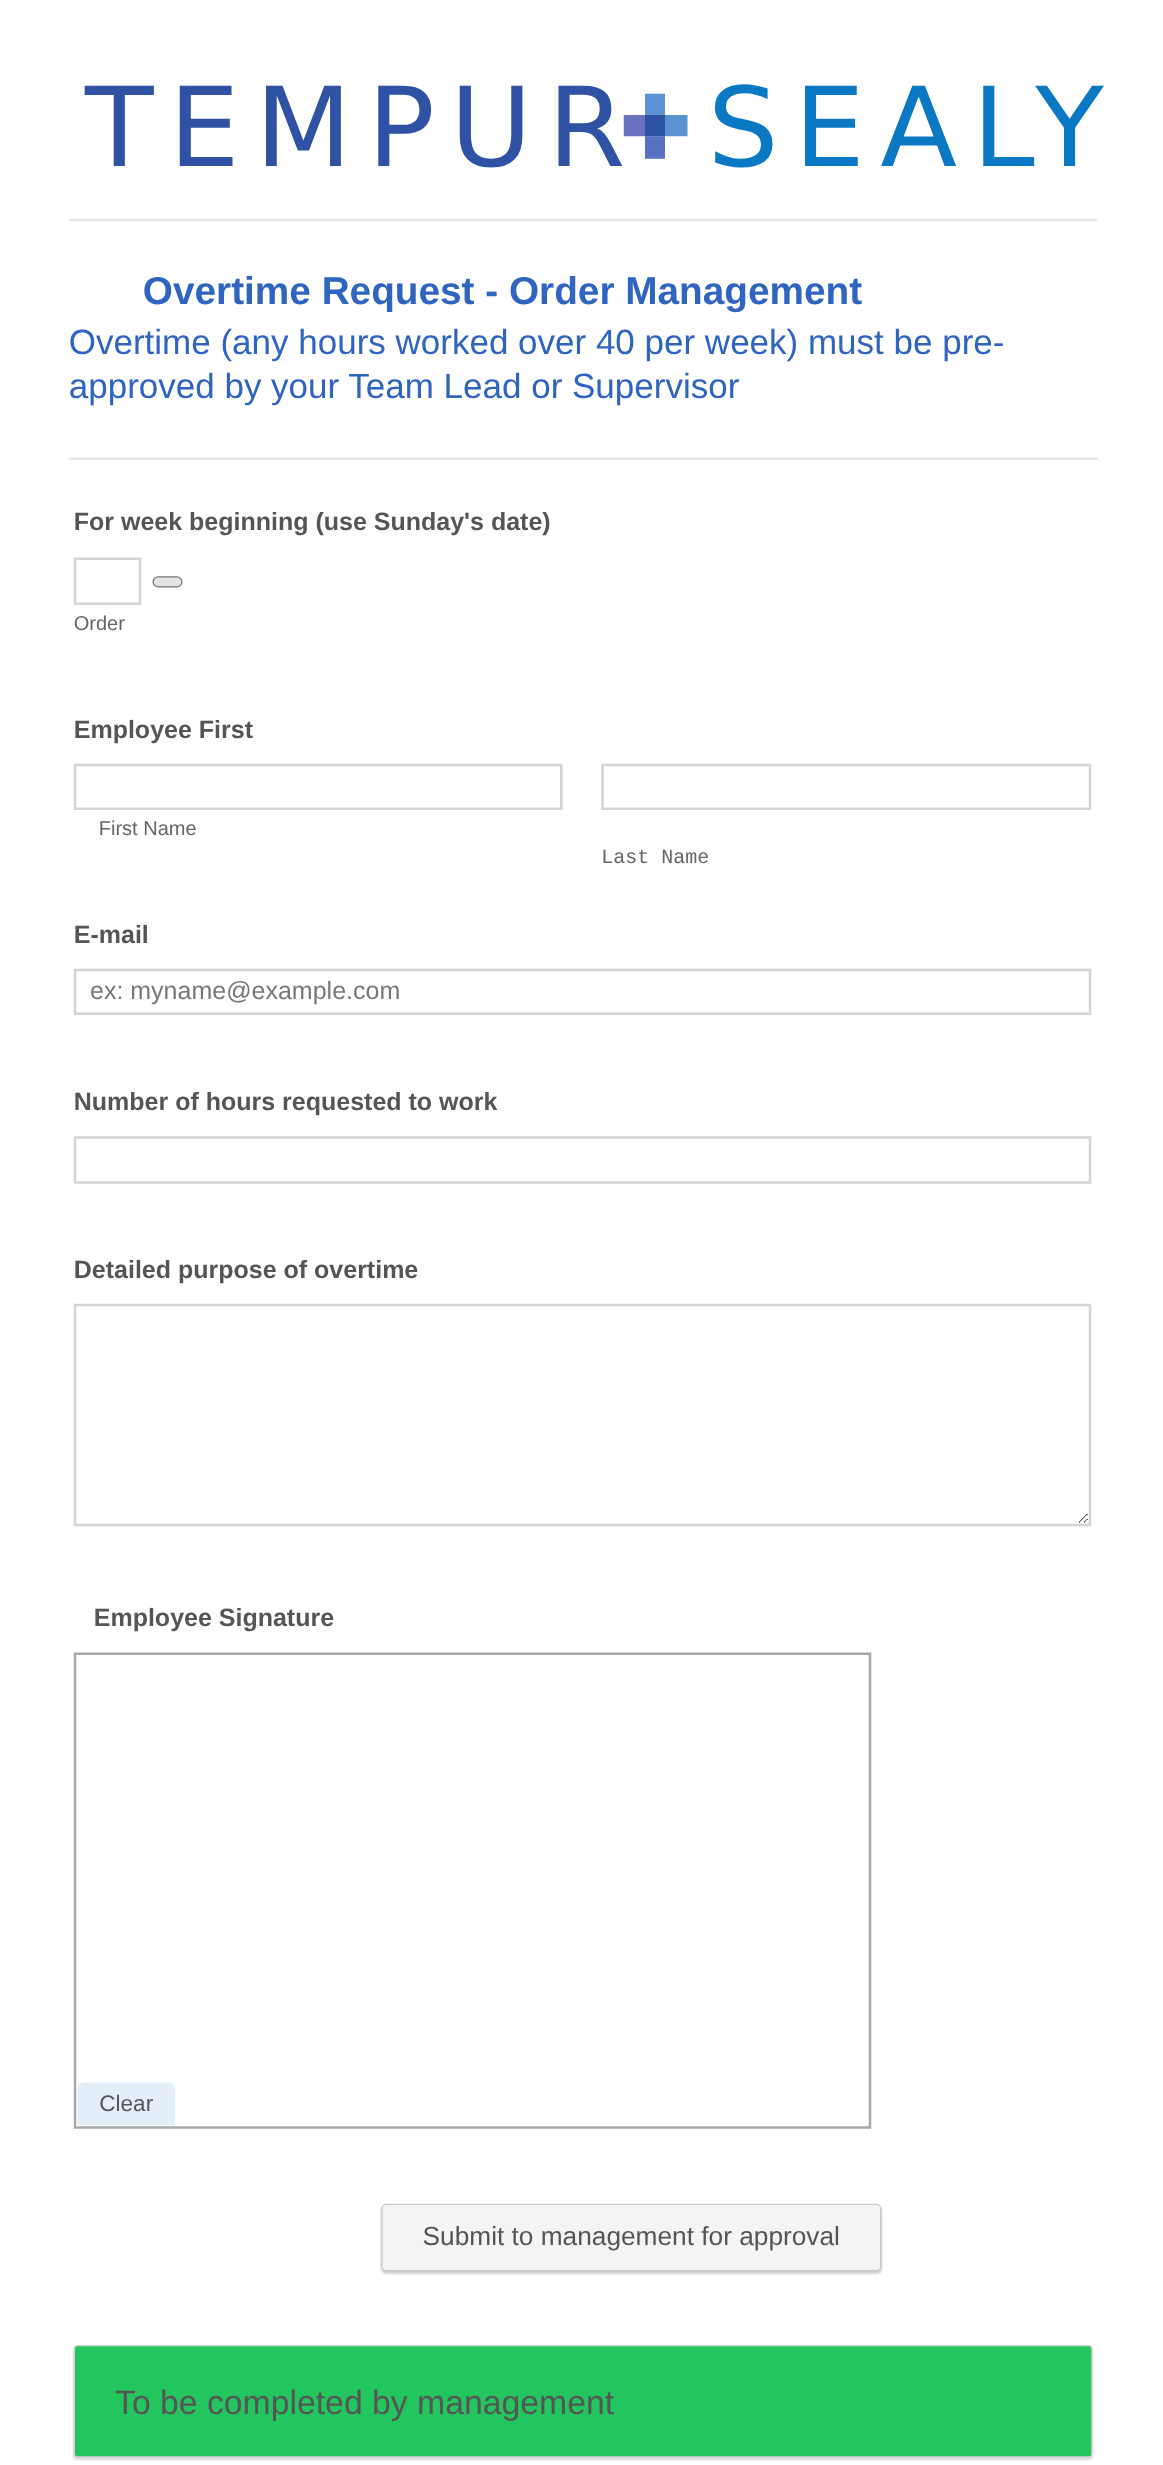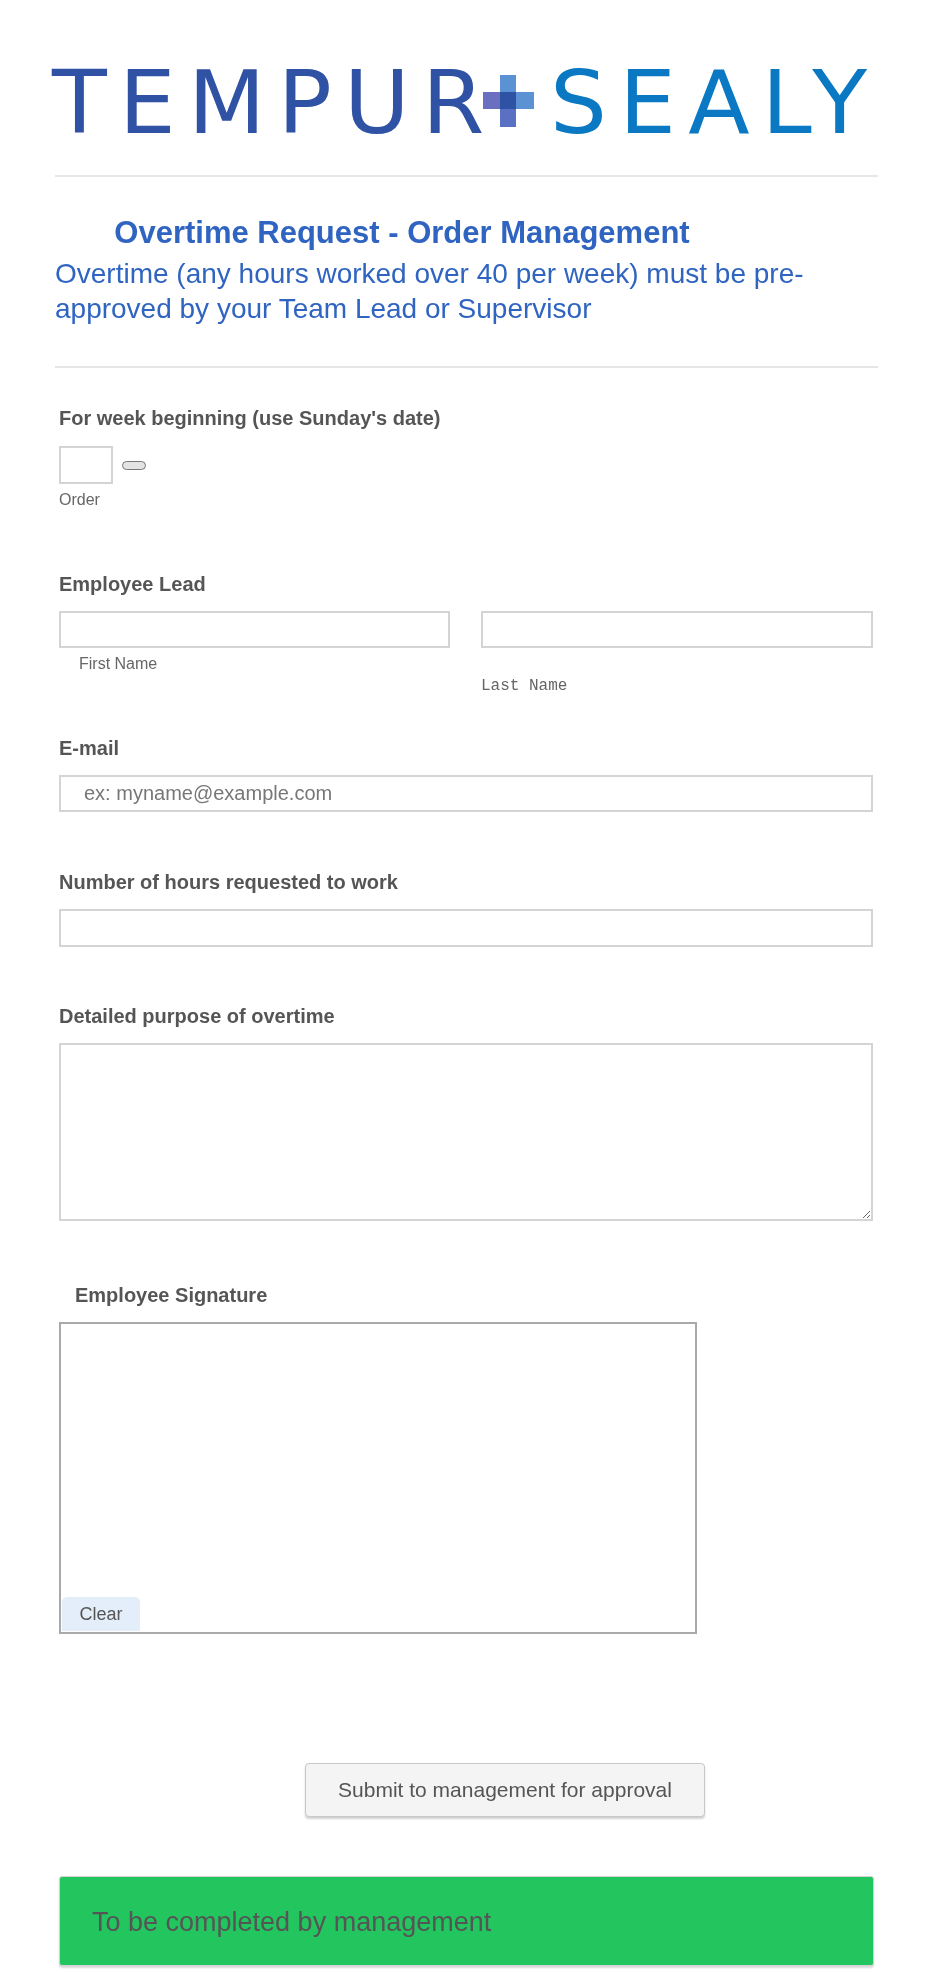--- a/index.html
+++ b/index.html
@@ -22,47 +22,47 @@
 
   .title { position: absolute; left: 0; width: 804px; top: 213px; text-align: center;
            font-size: 31px; font-weight: bold; color: #2f64c0; line-height: 40px; }
   .subtitle { position: absolute; left: 55px; width: 823px; top: 256px; text-align: left;
               font-size: 28px; color: #2f64c0; line-height: 35px; }
 
   .label { position: absolute; left: 59px; font-size: 20px; font-weight: bold; color: #555; line-height: 24px; }
   .sublabel { position: absolute; font-size: 16px; color: #666; line-height: 20px; }
 
   .input { position: absolute; box-sizing: border-box; border: 2px solid #d4d4d4; background: #fff;
-           font-family: "Liberation Sans", sans-serif; font-size: 20px; color: #333; padding: 0 23px; outline: none; }
+           font-family: "Liberation Sans", sans-serif; font-size: 20px; color: #333; padding: 0 11px; outline: none; }
   .input::placeholder { color: #777; }
   textarea.input { resize: both; padding: 6px 7px; }
 
   .picker-btn { position: absolute; left: 122px; top: 461px; width: 24px; height: 9px; box-sizing: border-box;
                 border: 1.5px solid #777; border-radius: 5px; background: #e3e3e3; cursor: pointer; }
 
-  .sig-box { position: absolute; left: 59px; top: 1322px; width: 638px; height: 312px; box-sizing: border-box;
+  .sig-box { position: absolute; left: 59px; top: 1322px; width: 638px; height: 381px; box-sizing: border-box;
              border: 2px solid #a9a9a9; background: #fff; }
   .clear-btn { position: absolute; left: 1px; bottom: 1px; width: 78px; height: 34px; border: none;
                border-radius: 5px 5px 0 0; background: #e4eefa; color: #555; font-family: "Liberation Sans", sans-serif;
                font-size: 18px; cursor: pointer; padding: 0; line-height: 34px; }
 
   .submit-btn { position: absolute; left: 305px; top: 1763px; width: 400px; height: 54px; box-sizing: border-box;
                 border: 1.5px solid #c8c8c8; border-radius: 4px; background: #f4f4f4;
                 box-shadow: 0 2px 2px rgba(0,0,0,0.18); color: #555;
                 font-family: "Liberation Sans", sans-serif; font-size: 21px; cursor: pointer; }
 
   .mgmt-panel { position: absolute; left: 59px; top: 1876px; width: 815px; height: 90px; box-sizing: border-box;
                 border: 1.5px solid #d2d2d2; border-radius: 3px; background: #22c55e;
                 box-shadow: 0 2px 2px rgba(0,0,0,0.15); }
   .mgmt-text { position: absolute; left: 32px; top: 29px; font-size: 27px; color: #555; line-height: 32px; }
 </style>
 </head>
 <body>
 
-<div class="abs" style="left:0;top:0;width:780px;height:150px;">
+<div class="abs" style="left:16px;top:0;width:780px;height:150px;">
   <div class="logo-word logo-left">TEMPUR</div>
   <div class="abs plus-v-t"></div>
   <div class="abs plus-h-l"></div>
   <div class="abs plus-h-r"></div>
   <div class="abs plus-v-b"></div>
   <div class="abs plus-c"></div>
   <div class="logo-word logo-right">SEALY</div>
 </div>
 
 <div class="divider" style="top:175px;"></div>
@@ -70,21 +70,21 @@
 <div class="title">Overtime Request - Order Management</div>
 <div class="subtitle">Overtime (any hours worked over 40 per week) must be pre-approved by your Team Lead or Supervisor</div>
 
 <div class="divider" style="top:366px;"></div>
 
 <div class="label" style="top:406px;text-align:center;">For week beginning (use Sunday's date)</div>
 <input class="input" type="text" style="left: 59px; top: 446px; width: 54px; height: 38px;" value="">
 <div class="picker-btn"></div>
 <div class="sublabel" style="left:59px;top:490px;">Order</div>
 
-<div class="label" style="top:572px;">Employee Lead</div>
+<div class="label" style="top:572px;">Employee First</div>
 <input class="input" type="text" style="left: 59px; top: 611px; width: 391px; height: 37px;" value="">
 <div class="sublabel" style="left:59px;top:654px;margin-left:20px;">First Name</div>
 <input class="input" type="text" style="left: 481px; top: 611px; width: 392px; height: 37px;" value="">
 <div class="sublabel" style="left:481px;top:676px;font-family:Liberation Mono, monospace;">Last Name</div>
 
 <div class="label" style="top:736px;">E-mail</div>
 <input class="input" type="text" style="left: 59px; top: 775px; width: 814px; height: 37px;" placeholder="ex: myname@example.com">
 
 <div class="label" style="top:870px;">Number of hours requested to work</div>
 <input class="input" type="text" style="left: 59px; top: 909px; width: 814px; height: 38px;" value="">

